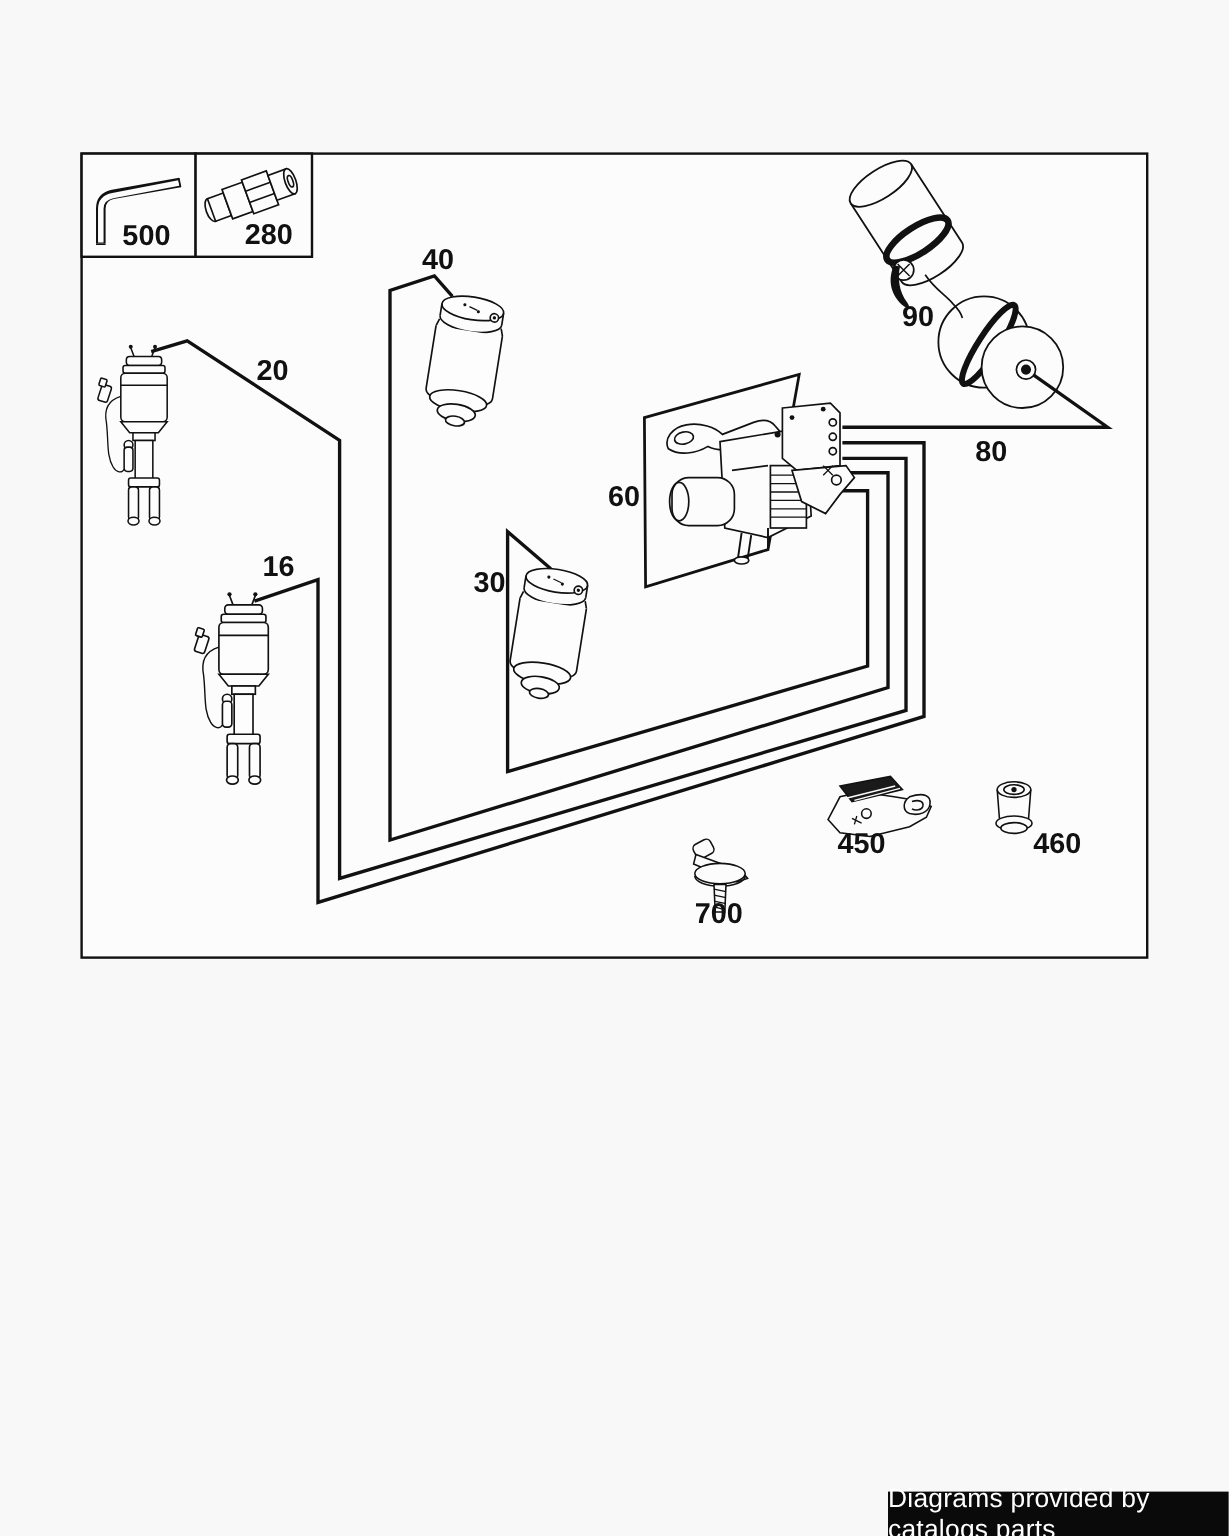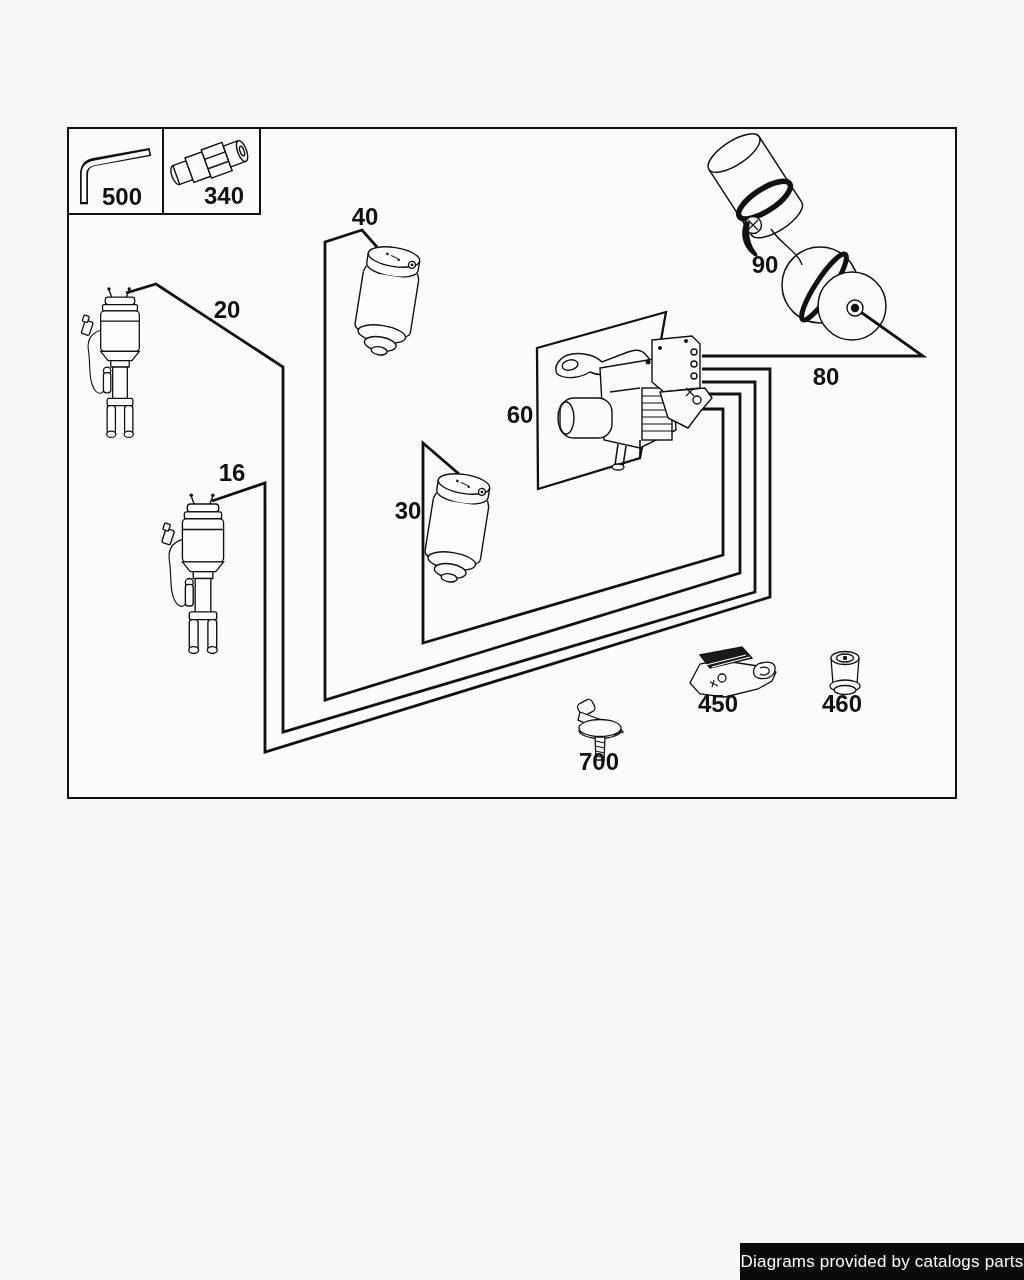--- a/index.html
+++ b/index.html
@@ -19,34 +19,34 @@
     color:#111;
     white-space:nowrap;
     user-select:none;
     font-weight:bold;
   }
   #lbl-500{left:122px;top:197px;}
   #lbl-510{left:224px;top:196px;}
   #lbl-40 {left:337px;top:217px;margin-left:28px;}
   #lbl-20 {left:227px;top:310px;text-align:right;}
   #lbl-10 {left:232px;top:473px;}
-  #lbl-30 {left:408px;top:486px;margin-top:25px;}
+  #lbl-30 {left:408px;top:486px;}
   #lbl-50 {left:520px;top:415px;}
   #lbl-70 {left:765px;top:265px;}
   #lbl-60 {left:826px;top:377px;}
   #lbl-400{left:599px;top:762px;}
   #lbl-450{left:718px;top:704px;}
-  #lbl-460{left:842px;top:704px;text-align:right;}
+  #lbl-460{left:881px;top:704px;text-align:right;}
   #banner{
     position:absolute;
     left:740px;top:1243px;
     width:284px;height:37px;
     background:#0a0a0a;
     color:#fff;
-    font-size:17px;
+    font-size:22px;
     display:flex;align-items:center;justify-content:center;
     letter-spacing:0.2px;
   }
 </style>
 </head>
 <body>
 
 <div id="stage">
 
 <svg width="1024" height="1280" viewBox="0 0 1024 1280">
@@ -211,21 +211,21 @@
     <path d="M831,658 L833,684 L857,684 L859,658"></path>
     <ellipse cx="845" cy="686" rx="15" ry="6"></ellipse>
     <ellipse cx="845" cy="690" rx="11" ry="4.5"></ellipse>
     <ellipse cx="845" cy="658" rx="14" ry="6.5"></ellipse>
     <ellipse cx="845" cy="658" rx="8.5" ry="4"></ellipse>
     <circle cx="845" cy="658" r="2.2" fill="#111" stroke="none"></circle>
   </g>
 </svg>
 
 <span class="lbl" id="lbl-500">500</span>
-<span class="lbl" id="lbl-510">340</span>
+<span class="lbl" id="lbl-510">280</span>
 <span class="lbl" id="lbl-40">40</span>
 <span class="lbl" id="lbl-20">20</span>
 <span class="lbl" id="lbl-10">16</span>
 <span class="lbl" id="lbl-30">30</span>
 <span class="lbl" id="lbl-50">60</span>
 <span class="lbl" id="lbl-70">90</span>
 <span class="lbl" id="lbl-60">80</span>
 <span class="lbl" id="lbl-400">700</span>
 <span class="lbl" id="lbl-450">450</span>
 <span class="lbl" id="lbl-460">460</span>

